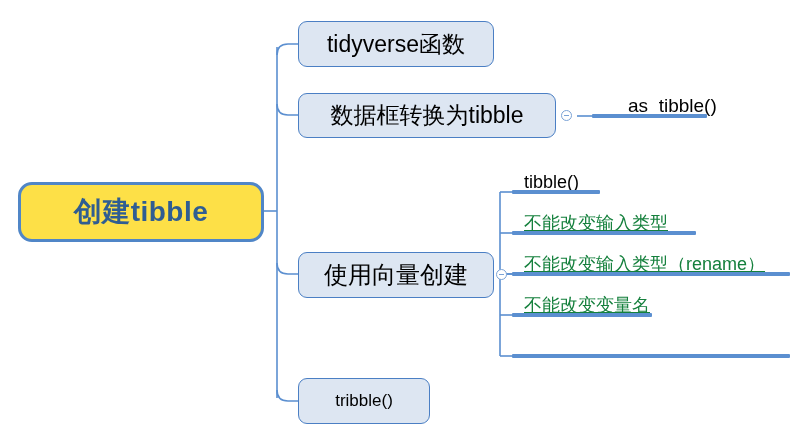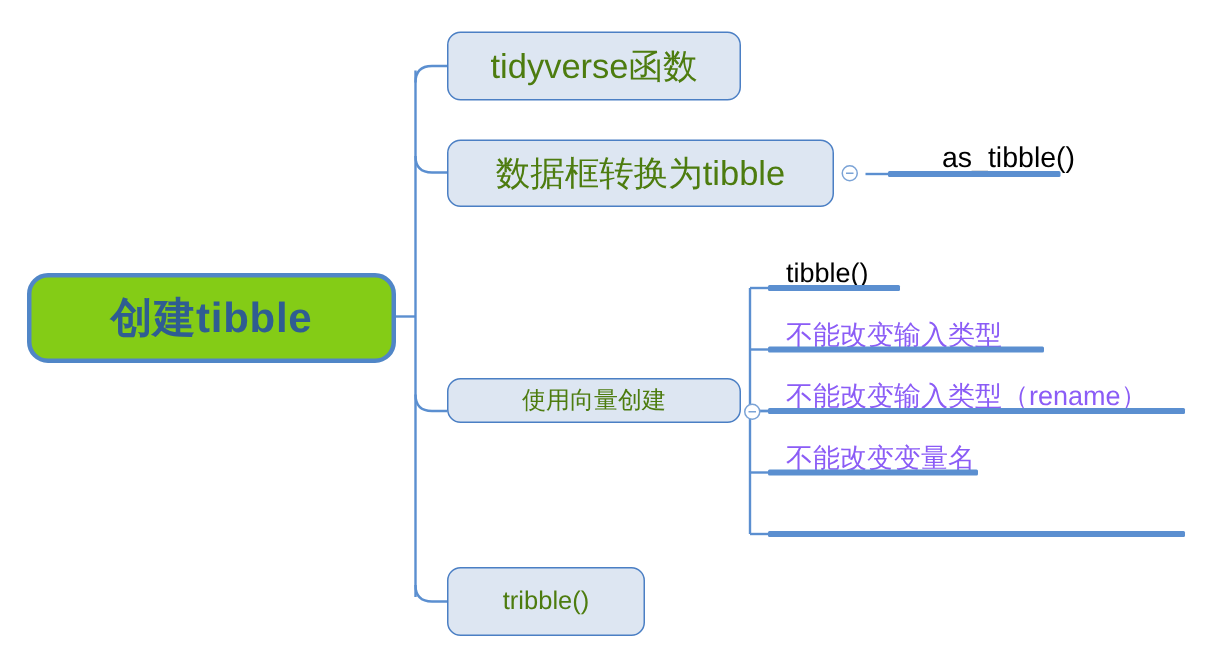--- a/index.html
+++ b/index.html
@@ -29,25 +29,25 @@
   
   .node {
     position: absolute;
     box-sizing: border-box;
     background: #dde6f2;
     border: 1px solid #4b7fc4;
     border-radius: 9px;
     display: flex;
     align-items: center;
     justify-content: center;
-    color: #4d7c0f;
+    color: #000000;
     white-space: nowrap;
   }
   .node.root {
-    background: #84cc16;
+    background: #fde047;
     border: 3px solid #5086c7;
     border-radius: 14px;
     font-weight: bold;
     color: #2f5d92;
     letter-spacing: 0.5px;
   }
 
   
   .leaf {
     position: absolute;
@@ -56,21 +56,22 @@
     color: #000000;
     display: flex;
     align-items: flex-end;
   }
   .leaf .leaf-text {
     display: block;
     line-height: 1.05;
     padding-left: 12px;
   }
   .leaf.red .leaf-text {
-    color: #8b5cf6;
+    color: #15803d;
+    text-decoration: underline;
   }
   .underline {
     position: absolute;
     height: 4px;
     background: #5b8fd0;
     border-radius: 1px;
   }
 
   
   .collapse {
@@ -141,21 +142,21 @@
   <div class="node" style="left:298px; top:93px; width:258px; height:45px; font-size:23px;justify-content:center;">
     <span>数据框转换为tibble</span>
   </div>
   <div class="collapse" style="left:561px; top:110px;"></div>
 
   <div class="leaf" style="left:616px; top:86px; height:30px; font-size:19px;">
     <span class="leaf-text">as_tibble()</span>
   </div>
   <div class="underline" style="left:592px; top:114px; width:115px;"></div>
 
-  <div class="node" style="left:298px; top:252px; width:196px; height:30px; font-size:16px;">
+  <div class="node" style="left:298px; top:252px; width:196px; height:46px; font-size:24px;">
     <span>使用向量创建</span>
   </div>
   <div class="collapse" style="left:496px; top:269px;"></div>
 
   <div class="leaf" style="left:512px; top:164px; height:28px; font-size:18px;text-align:right;">
     <span class="leaf-text">tibble()</span>
   </div>
   <div class="underline" style="left:512px; top:190px; width:88px;"></div>
 
   <div class="leaf red" style="left:512px; top:205px; height:28px; font-size:18px;">

